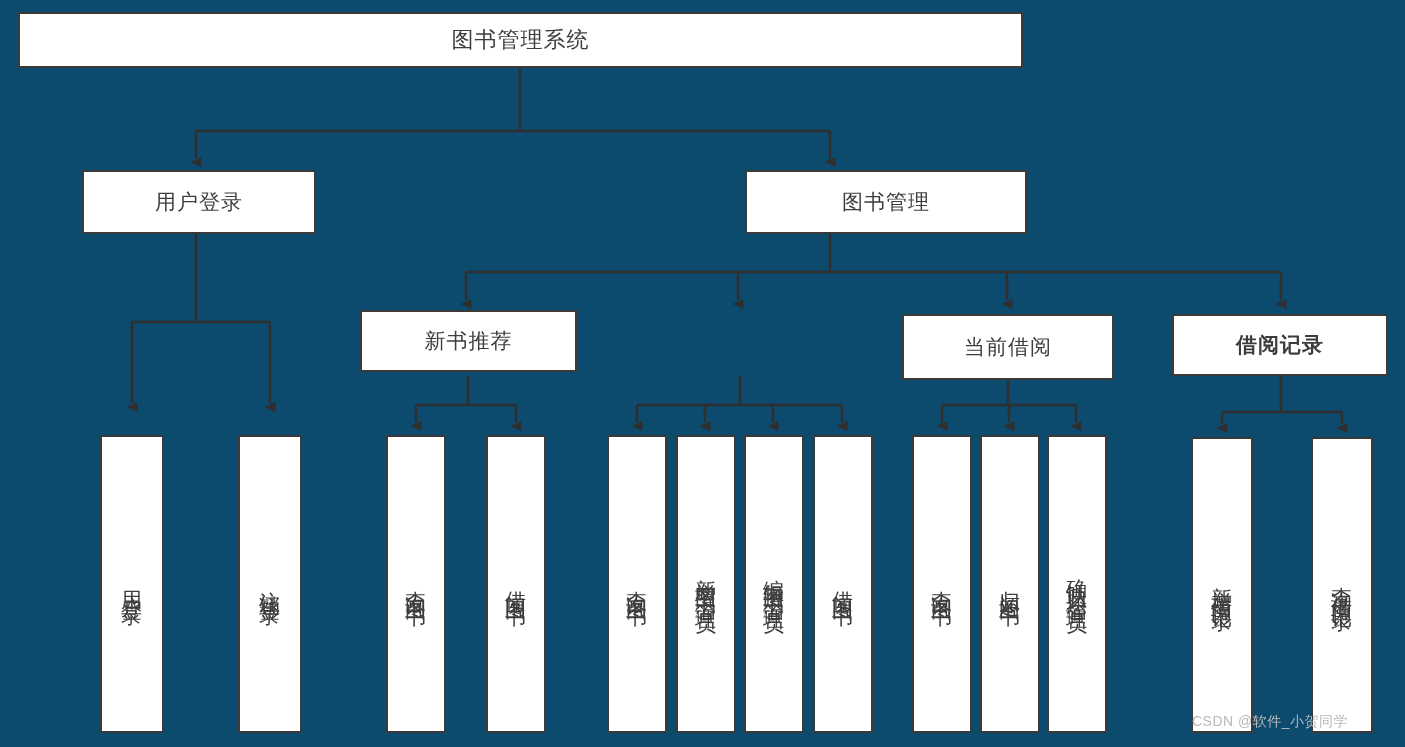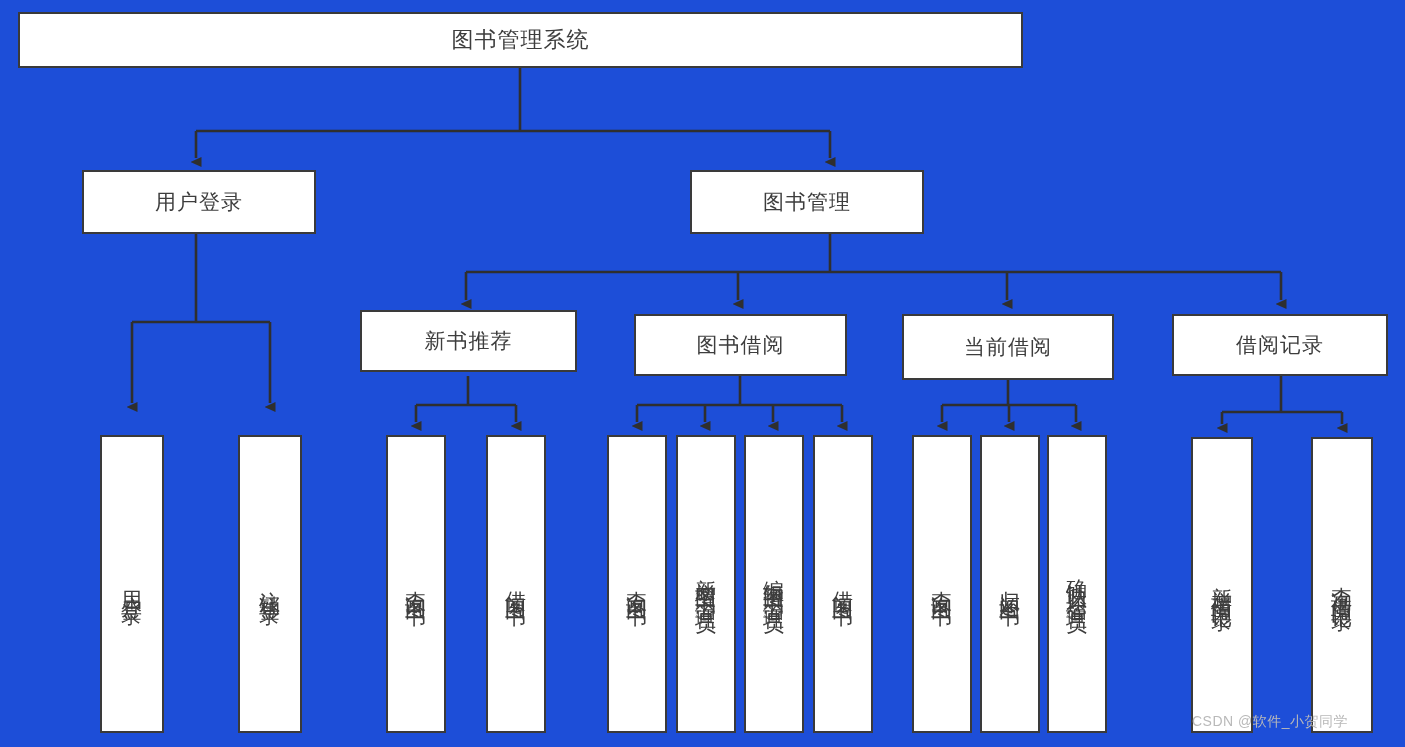--- a/index.html
+++ b/index.html
@@ -7,21 +7,21 @@
     padding: 0;
     background: #ffffff;
   }
   body {
     font-family: "Liberation Sans", "DejaVu Sans", sans-serif;
   }
   #canvas {
     position: relative;
     width: 1405px;
     height: 747px;
-    background: #1d4ed8;
+    background: #0c4a6e;
     overflow: hidden;
   }
   svg.wires {
     position: absolute;
     left: 0;
     top: 0;
     width: 1405px;
     height: 747px;
     pointer-events: none;
   }
@@ -121,34 +121,31 @@
     </g>
   </svg>
 
   <div class="node root" style="left:18px; top:12px; width:1005px; height:56px;">
     <span>图书管理系统</span>
   </div>
 
   <div class="node" style="left:82px; top:170px; width:234px; height:64px;">
     <span>用户登录</span>
   </div>
-  <div class="node" style="left:690px; top:170px; width:234px; height:64px;">
+  <div class="node" style="left:745px; top:170px; width:282px; height:64px;">
     <span>图书管理</span>
   </div>
 
   <div class="node" style="left:360px; top:310px; width:217px; height:62px;">
     <span>新书推荐</span>
   </div>
-  <div class="node" style="left:634px; top:314px; width:213px; height:62px;">
-    <span>图书借阅</span>
-  </div>
   <div class="node" style="left:902px; top:314px; width:212px; height:66px;">
     <span>当前借阅</span>
   </div>
-  <div class="node" style="left:1172px; top:314px; width:216px; height:62px;">
+  <div class="node" style="left:1172px; top:314px; width:216px; height:62px;font-weight:bold;">
     <span>借阅记录</span>
   </div>
 
   <div class="node leaf" style="left:100px; top:435px; width:64px; height:298px;">
     <span class="vtext">用户登录</span>
   </div>
   <div class="node leaf" style="left:238px; top:435px; width:64px; height:298px;">
     <span class="vtext">注销登录</span>
   </div>
 

